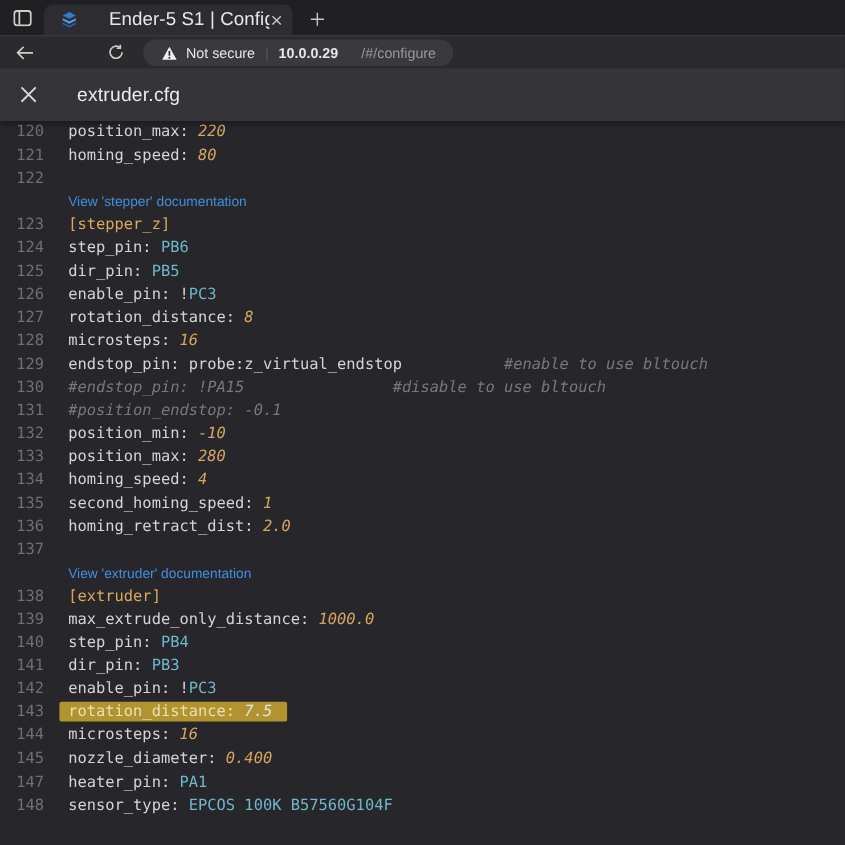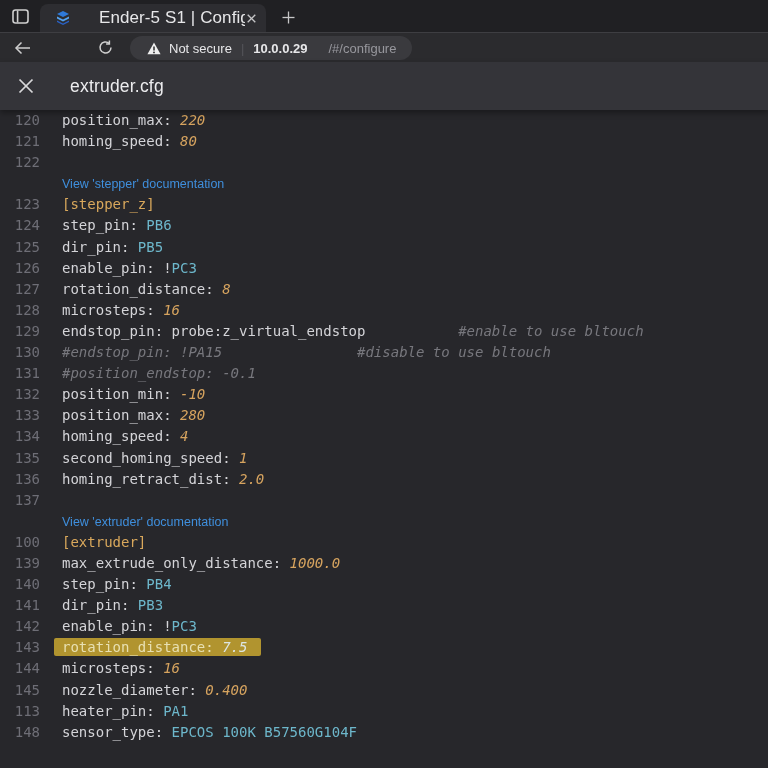--- a/index.html
+++ b/index.html
@@ -152,23 +152,23 @@
     <div class="row"><span class="gutter">129</span><span class="code"><span class="t-k">endstop_pin: probe:z_virtual_endstop</span><span class="t-k">           </span><span class="t-c">#enable to use bltouch</span></span></div>
     <div class="row"><span class="gutter">130</span><span class="code"><span class="t-c">#endstop_pin: !PA15</span><span class="t-c">                </span><span class="t-c">#disable to use bltouch</span></span></div>
     <div class="row"><span class="gutter">131</span><span class="code"><span class="t-c">#position_endstop: -0.1</span></span></div>
     <div class="row"><span class="gutter">132</span><span class="code"><span class="t-k">position_min: </span><span class="t-d">-10</span></span></div>
     <div class="row"><span class="gutter">133</span><span class="code"><span class="t-k">position_max: </span><span class="t-d">280</span></span></div>
     <div class="row"><span class="gutter">134</span><span class="code"><span class="t-k">homing_speed: </span><span class="t-d">4</span></span></div>
     <div class="row"><span class="gutter">135</span><span class="code"><span class="t-k">second_homing_speed: </span><span class="t-d">1</span></span></div>
     <div class="row"><span class="gutter">136</span><span class="code"><span class="t-k">homing_retract_dist: </span><span class="t-d">2.0</span></span></div>
     <div class="row"><span class="gutter">137</span><span class="code"></span></div>
     <div class="row"><span class="gutter"></span><span class="code"><span class="t-l">View 'extruder' documentation</span></span></div>
-    <div class="row"><span class="gutter">100</span><span class="code"><span class="t-s">[extruder]</span></span></div>
+    <div class="row"><span class="gutter">138</span><span class="code"><span class="t-s">[extruder]</span></span></div>
     <div class="row"><span class="gutter">139</span><span class="code"><span class="t-k">max_extrude_only_distance: </span><span class="t-d">1000.0</span></span></div>
     <div class="row"><span class="gutter">140</span><span class="code"><span class="t-k">step_pin: </span><span class="t-p">PB4</span></span></div>
     <div class="row"><span class="gutter">141</span><span class="code"><span class="t-k">dir_pin: </span><span class="t-p">PB3</span></span></div>
     <div class="row"><span class="gutter">142</span><span class="code"><span class="t-k">enable_pin: </span><span class="t-k">!</span><span class="t-p">PC3</span></span></div>
     <div class="row"><span class="gutter">143</span><span class="code"><span class="hl-box"><span class="t-k">rotation_distance: </span><span class="t-d">7.5</span></span></span></div>
     <div class="row"><span class="gutter">144</span><span class="code"><span class="t-k">microsteps: </span><span class="t-d">16</span></span></div>
     <div class="row"><span class="gutter">145</span><span class="code"><span class="t-k">nozzle_diameter: </span><span class="t-d">0.400</span></span></div>
-    <div class="row"><span class="gutter">113</span><span class="code"><span class="t-k">heater_pin: </span><span class="t-p">PA1</span></span></div>
+    <div class="row"><span class="gutter">147</span><span class="code"><span class="t-k">heater_pin: </span><span class="t-p">PA1</span></span></div>
     <div class="row"><span class="gutter">148</span><span class="code"><span class="t-k">sensor_type: </span><span class="t-p">EPCOS 100K B57560G104F</span></span></div>
   </div>
 
 </body></html>

